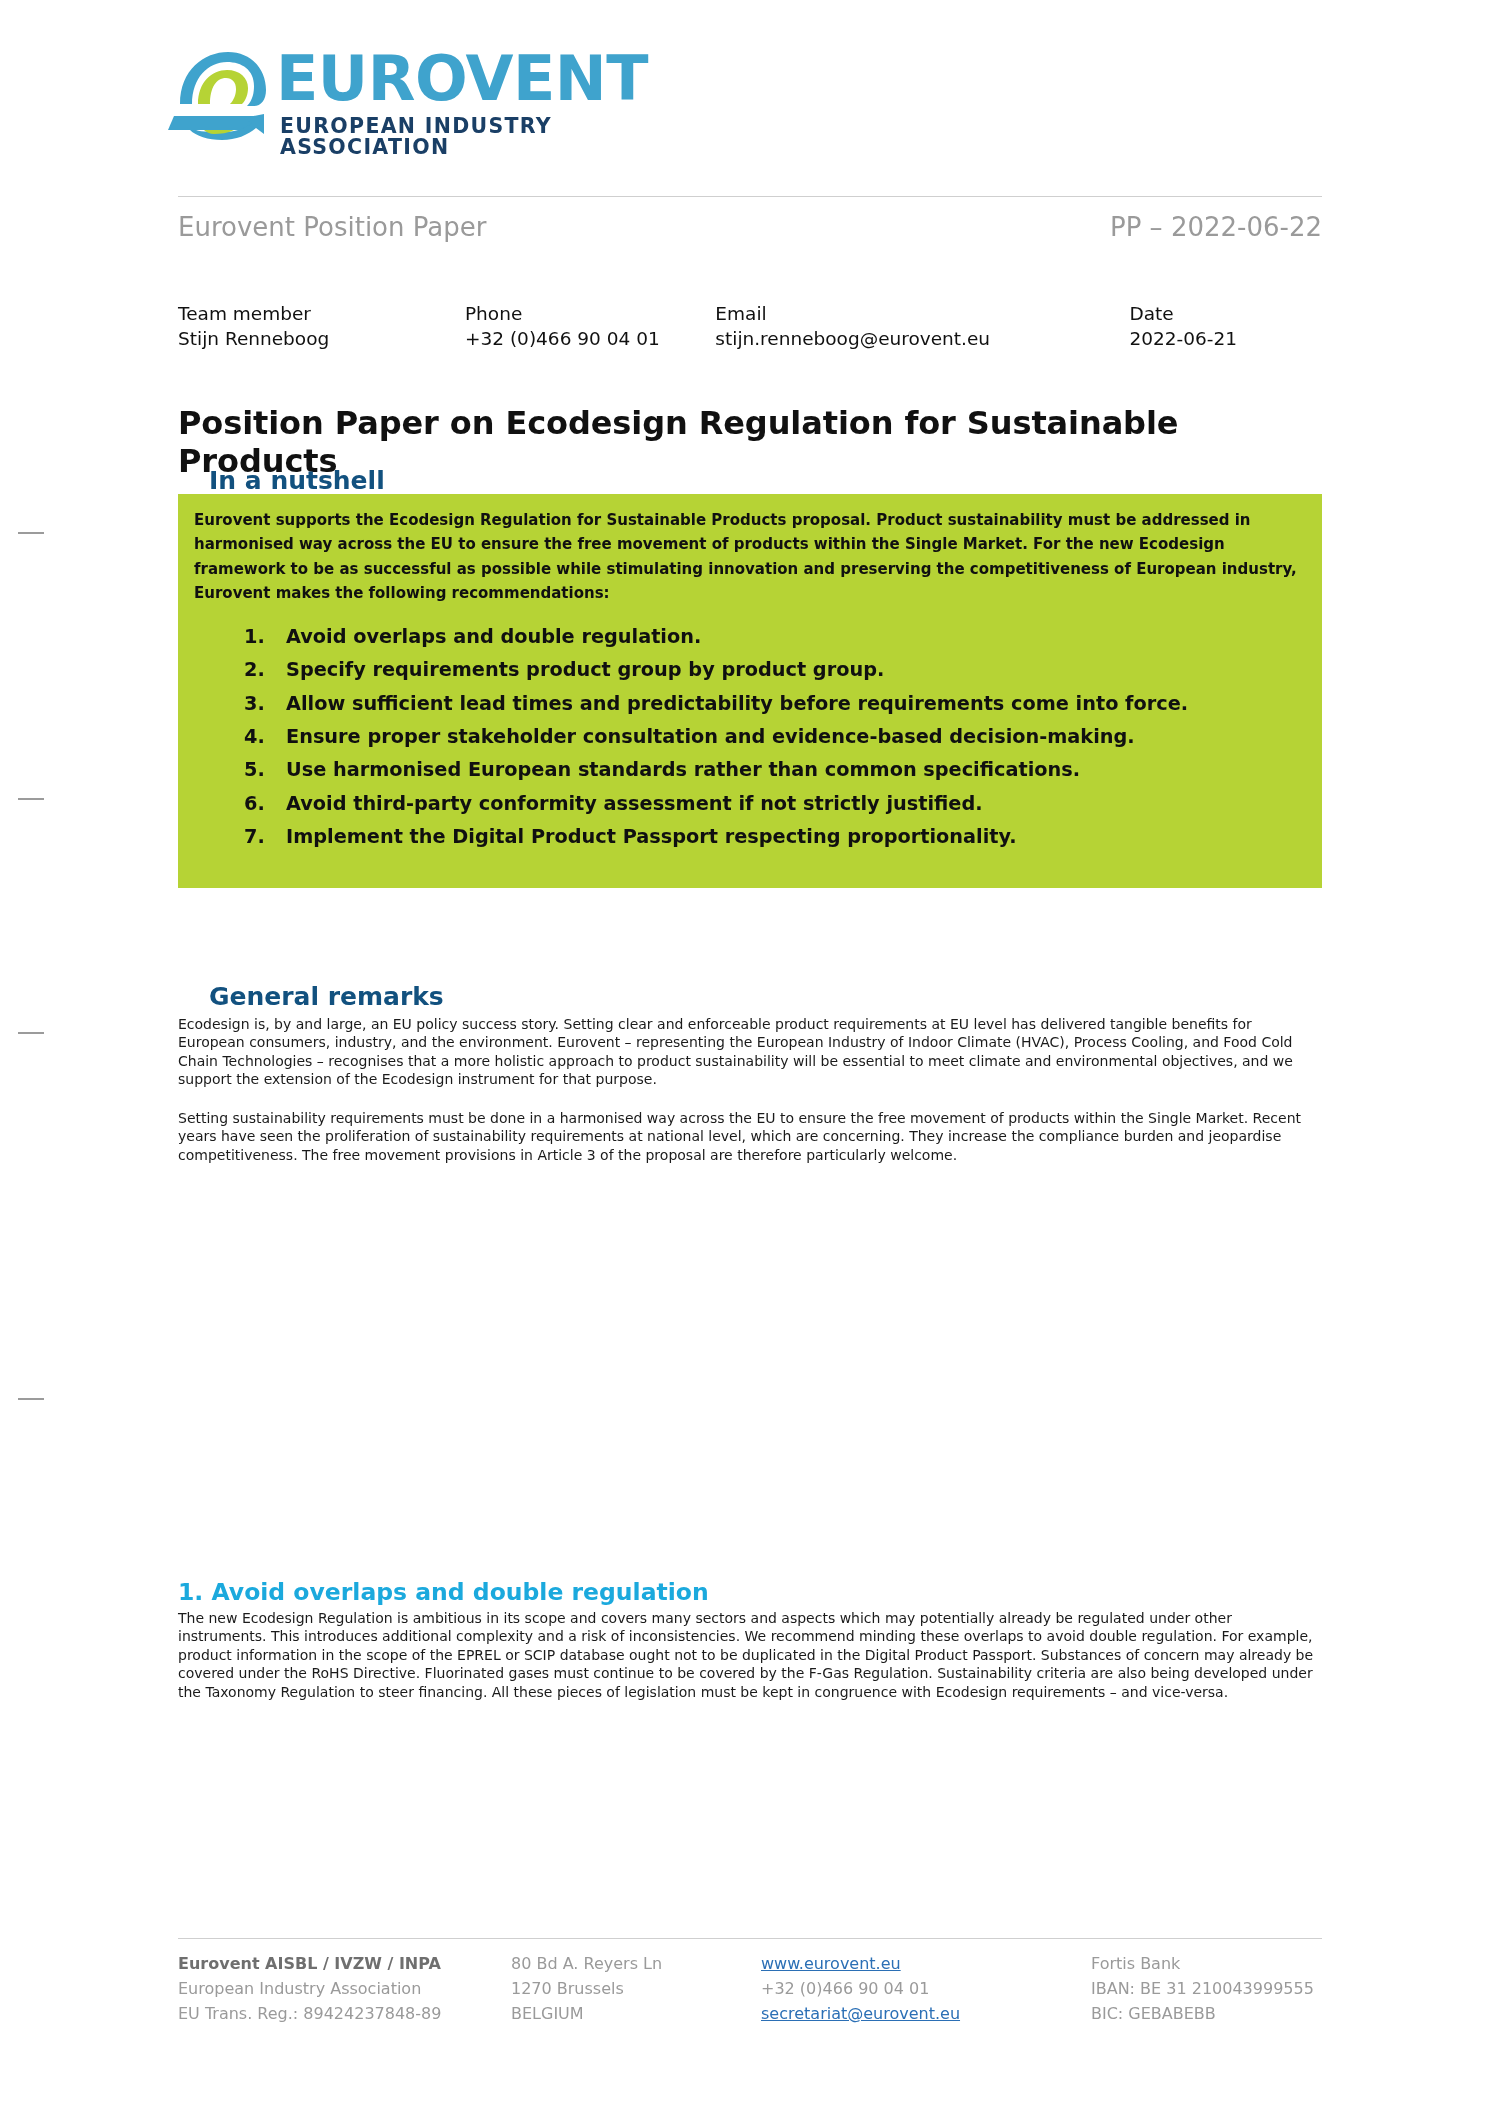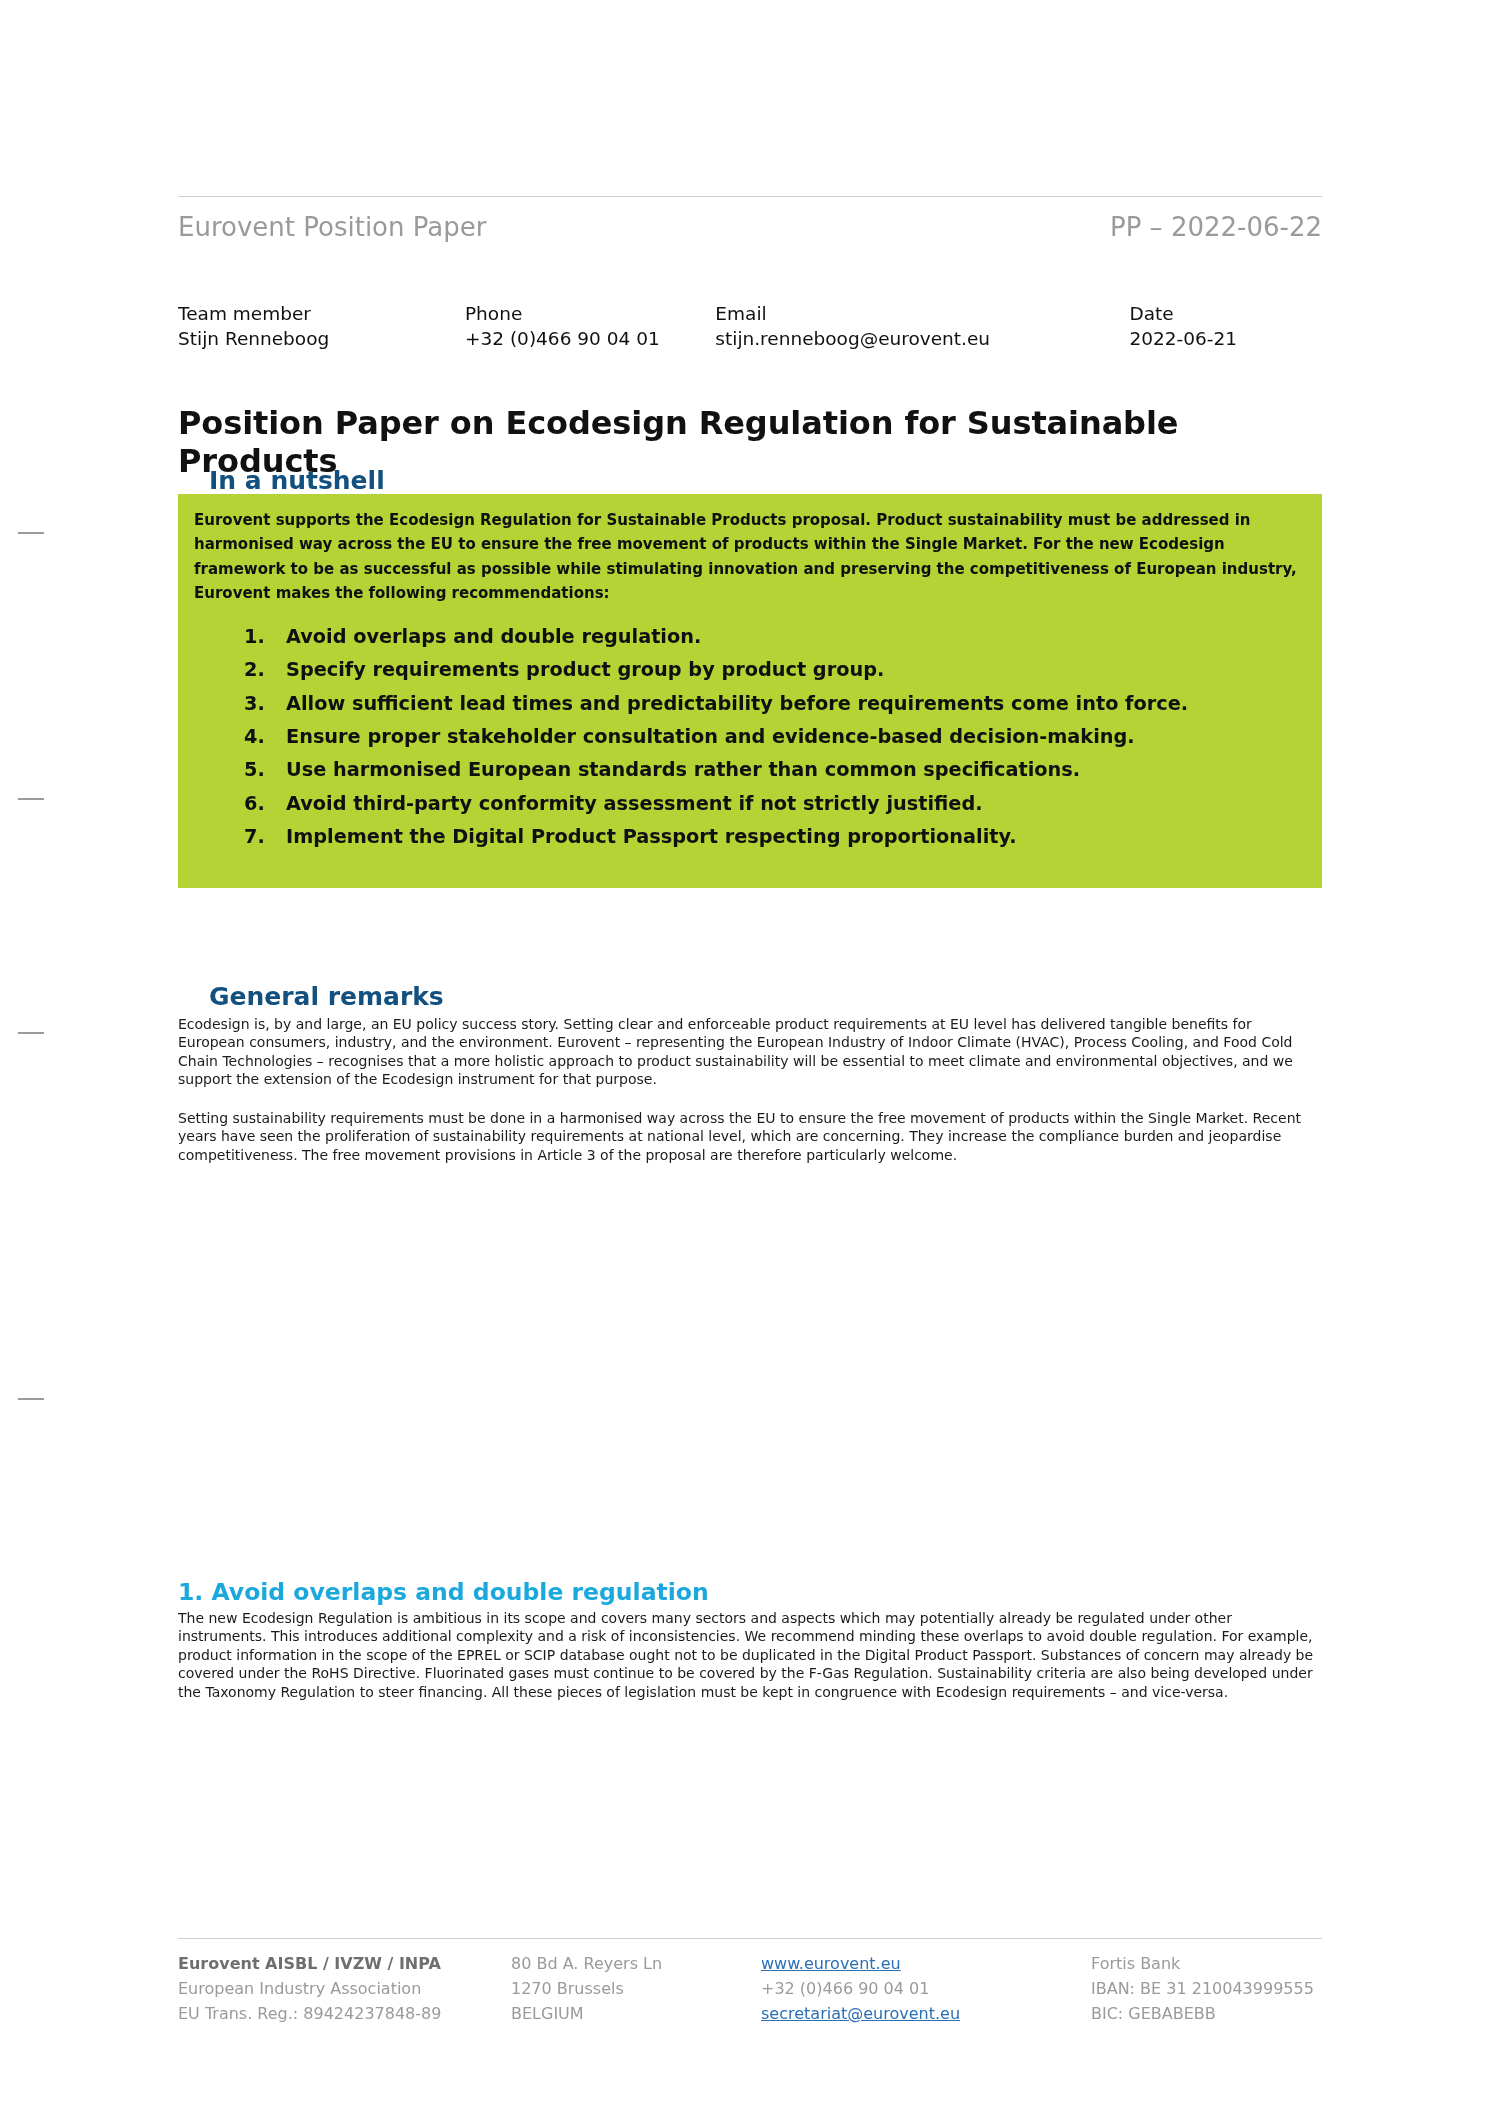--- a/index.html
+++ b/index.html
@@ -227,20 +227,31 @@
 </head>
 <body>
 
 <div class="page">
 
   <div class="margin-tick" style="top:532px;"></div>
   <div class="margin-tick" style="top:798px;"></div>
   <div class="margin-tick" style="top:1032px;"></div>
   <div class="margin-tick" style="top:1398px;"></div>
 
+  <div class="logo-block">
+    <svg class="logo-mark" viewBox="0 0 104 98">
+      <path d="M12 60 C12 26 36 8 60 8 C84 8 98 26 98 46 C98 56 93 62 86 62 L79 62 C85 56 86 48 86 42 C86 26 74 18 59 18 C40 18 24 34 24 60 Z" fill="#3fa3cd"></path>
+      <path d="M30 60 C30 38 44 26 59 26 C72 26 80 34 80 44 C80 50 78 56 74 60 L62 60 C66 56 68 50 68 45 C68 38 64 34 58 34 C48 34 42 44 42 60 Z" fill="#b6d335"></path>
+      <path d="M6 72 L92 72 L80 86 L0 86 Z" fill="#3fa3cd"></path>
+      <path d="M22 86 C28 92 40 96 54 96 C68 96 80 91 88 84 L96 90 L96 70 L76 74 L84 79 C77 85 66 88 55 88 C44 88 34 88 28 86 Z" fill="#3fa3cd"></path>
+      <path d="M36 86 L66 86 C60 89 52 90 46 90 C42 90 38 88 36 86 Z" fill="#b6d335"></path>
+    </svg>
+    <div class="logo-word">EUROVENT</div>
+    <div class="logo-sub">EUROPEAN INDUSTRY ASSOCIATION</div>
+  </div>
 
   <div class="header-rule"></div>
 
   <div class="header-line">
     <span>Eurovent Position Paper</span>
     <span>PP – 2022-06-22</span>
   </div>
 
   <div class="meta">
     <div class="meta-row">

